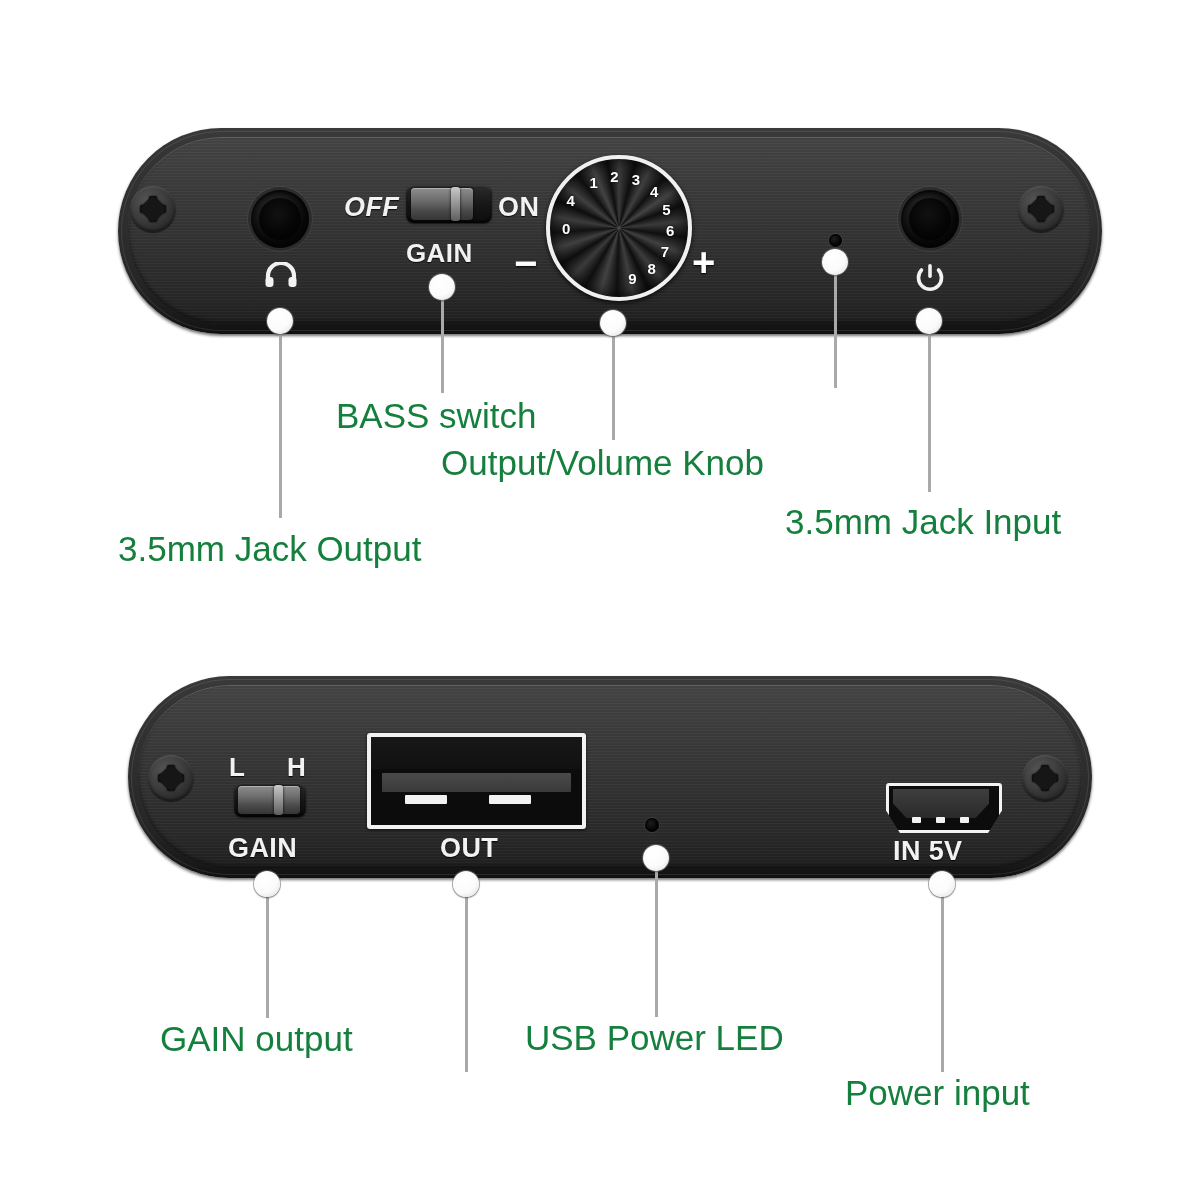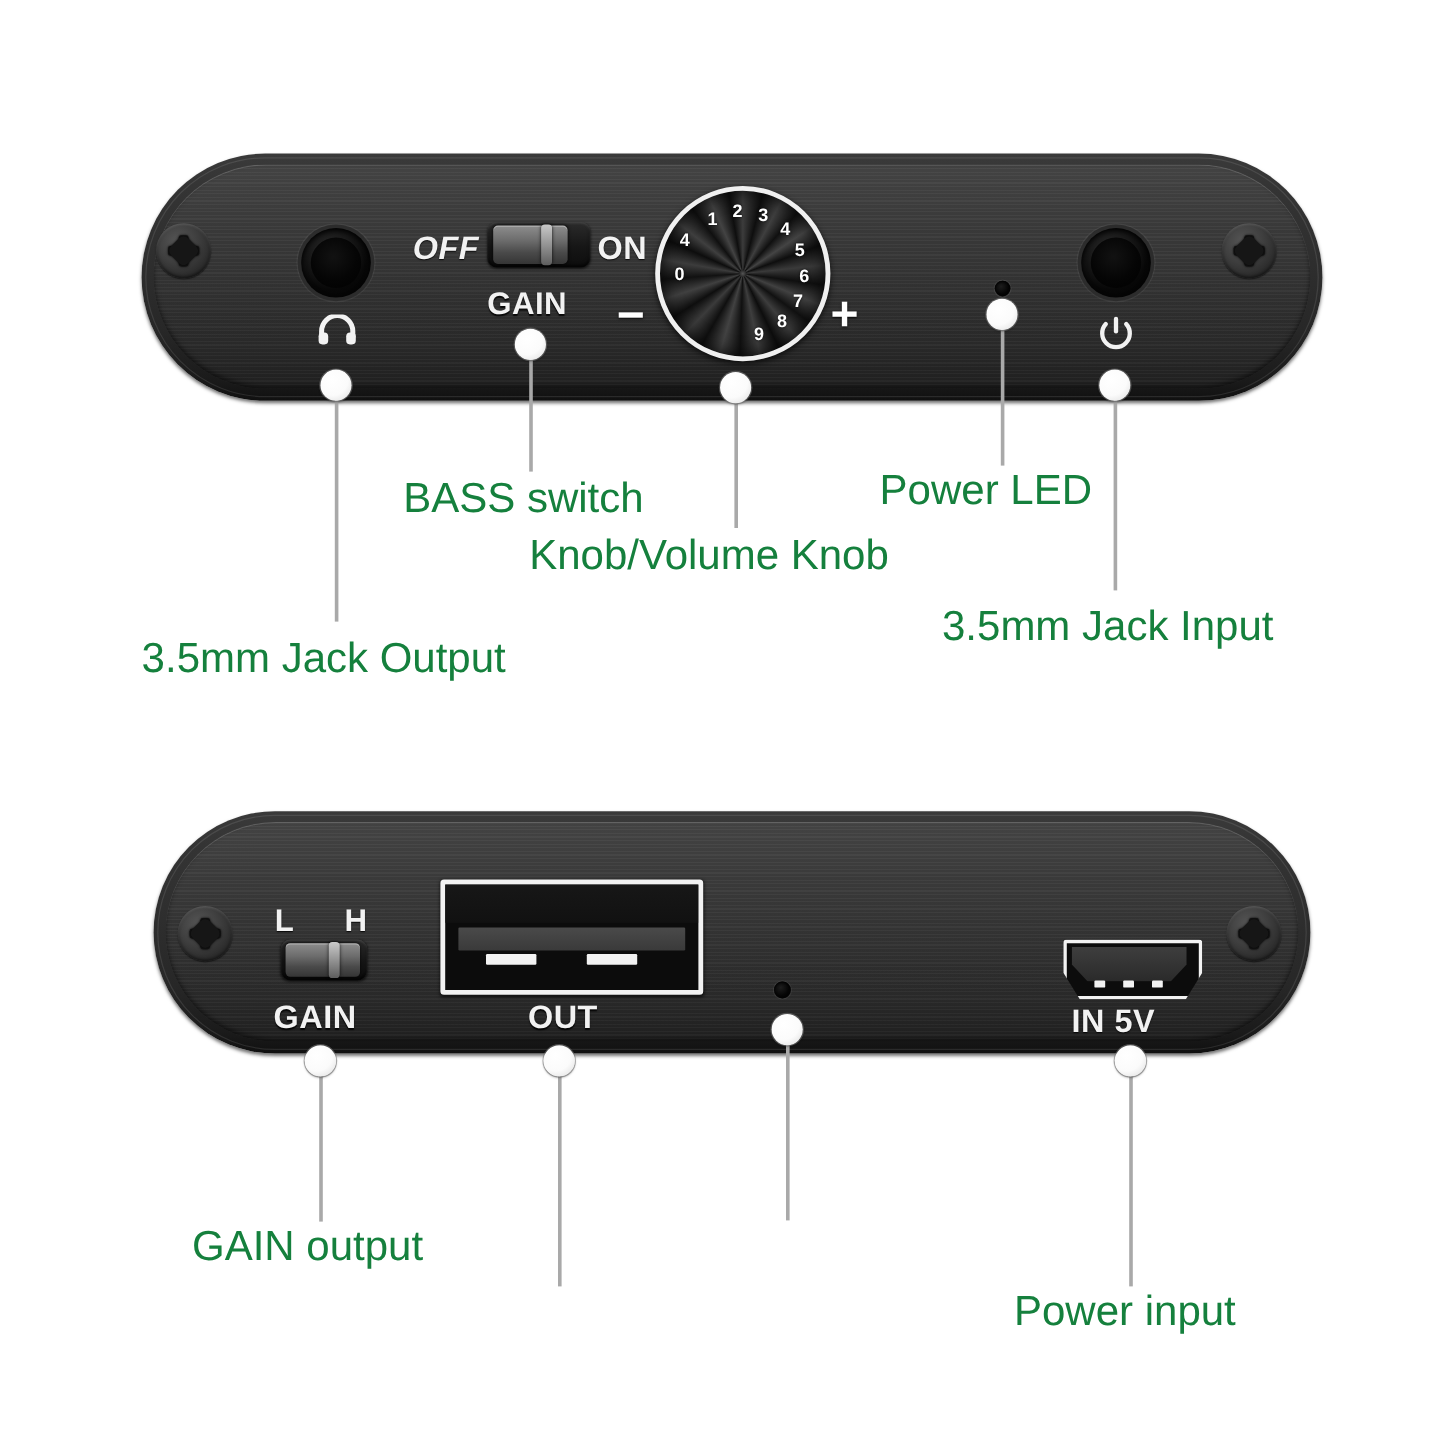--- a/index.html
+++ b/index.html
@@ -281,25 +281,24 @@
   <div class="leader" style="left:279px;top:330px;height:188px;"></div>
   <div class="dot" style="left:267px;top:308px;"></div>
   <div class="clabel" style="left:118px;top:529px;font-size:35px;">3.5mm Jack Output</div>
 
   <div class="leader" style="left:441px;top:295px;height:98px;"></div>
   <div class="dot" style="left:429px;top:274px;"></div>
   <div class="clabel" style="left:336px;top:396px;font-size:35px;">BASS switch</div>
 
   <div class="leader" style="left:612px;top:328px;height:112px;"></div>
   <div class="dot" style="left:600px;top:310px;"></div>
-  <div class="clabel" style="left:441px;top:443px;font-size:35px;">Knob/Volume Knob</div>
+  <div class="clabel" style="left:441px;top:443px;font-size:35px;">Output/Volume Knob</div>
 
   <div class="leader" style="left:834px;top:270px;height:118px;"></div>
   <div class="dot" style="left:822px;top:249px;"></div>
-  <div class="clabel" style="left:733px;top:389px;font-size:35px;">Power LED</div>
 
   <div class="leader" style="left:928px;top:330px;height:162px;"></div>
   <div class="dot" style="left:916px;top:308px;"></div>
   <div class="clabel" style="left:785px;top:502px;font-size:35px;">3.5mm Jack Input</div>
 
   <div class="device" style="left:128px;top:676px;width:964px;height:202px;">
     <div class="bezel"></div>
     <div class="rim"></div>
   </div>
 
@@ -353,18 +352,19 @@
 
   <div class="leader" style="left:266px;top:890px;height:128px;"></div>
   <div class="dot" style="left:254px;top:871px;"></div>
   <div class="clabel" style="left:160px;top:1019px;font-size:35px;">GAIN output</div>
 
   <div class="leader" style="left:465px;top:890px;height:182px;"></div>
   <div class="dot" style="left:453px;top:871px;"></div>
 
   <div class="leader" style="left:655px;top:865px;height:152px;"></div>
   <div class="dot" style="left:643px;top:845px;"></div>
+  <div class="clabel" style="left:525px;top:1018px;font-size:35px;">USB Power LED</div>
 
   <div class="leader" style="left:941px;top:890px;height:182px;"></div>
   <div class="dot" style="left:929px;top:871px;"></div>
   <div class="clabel" style="left:845px;top:1073px;font-size:35px;">Power input</div>
 
 </div>
 
 </body></html>

